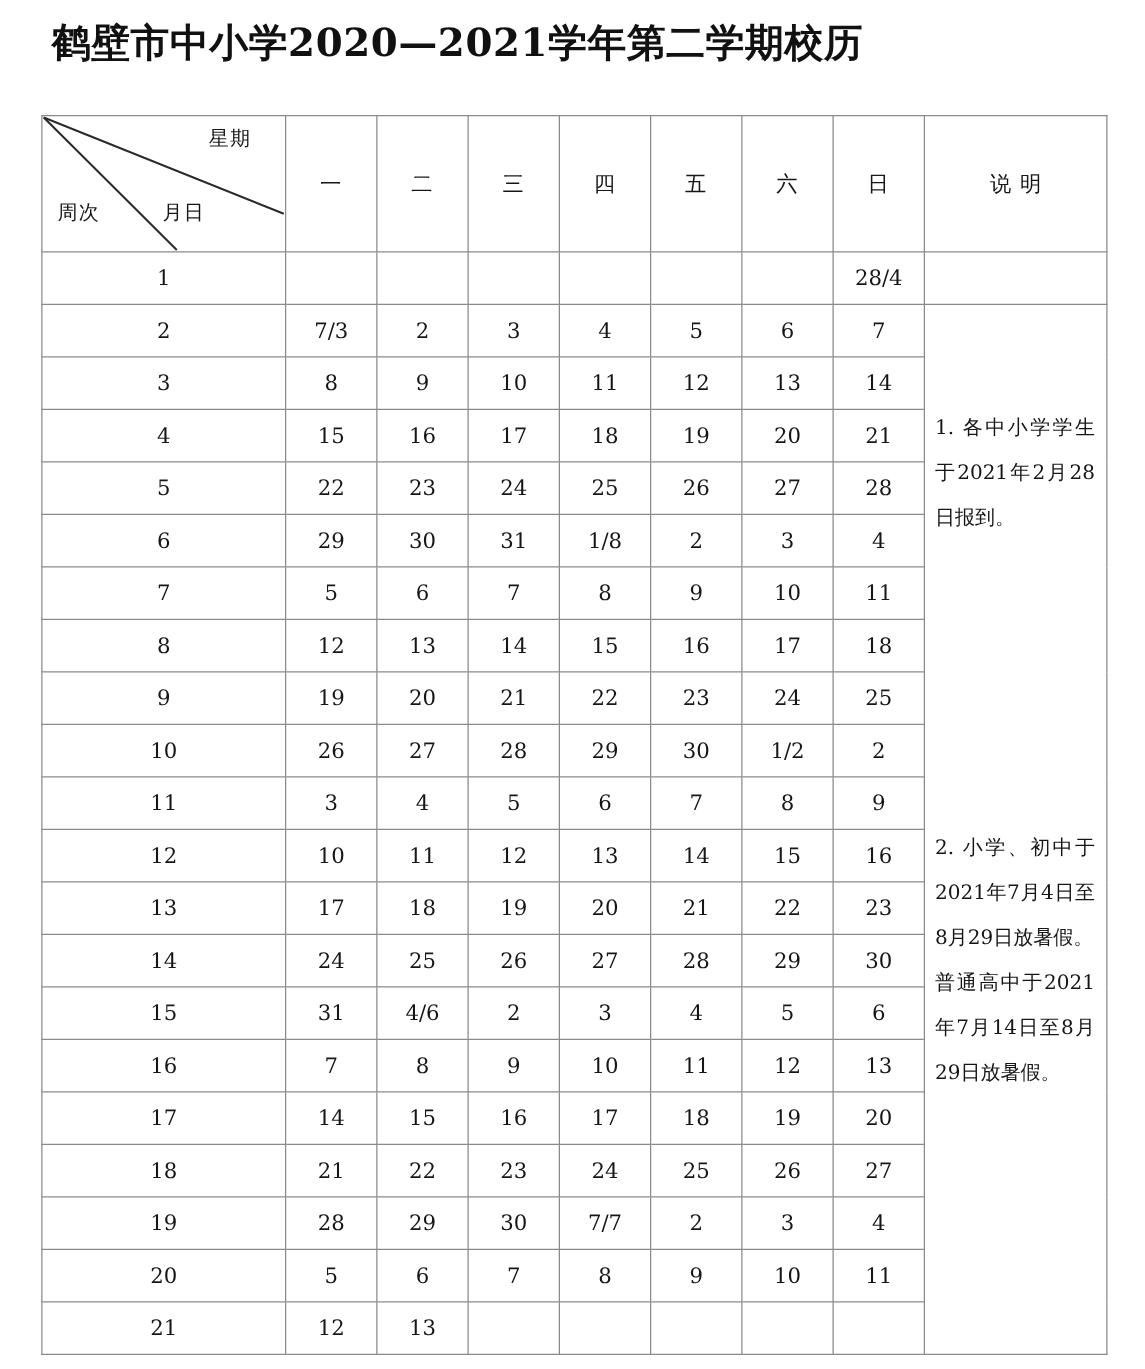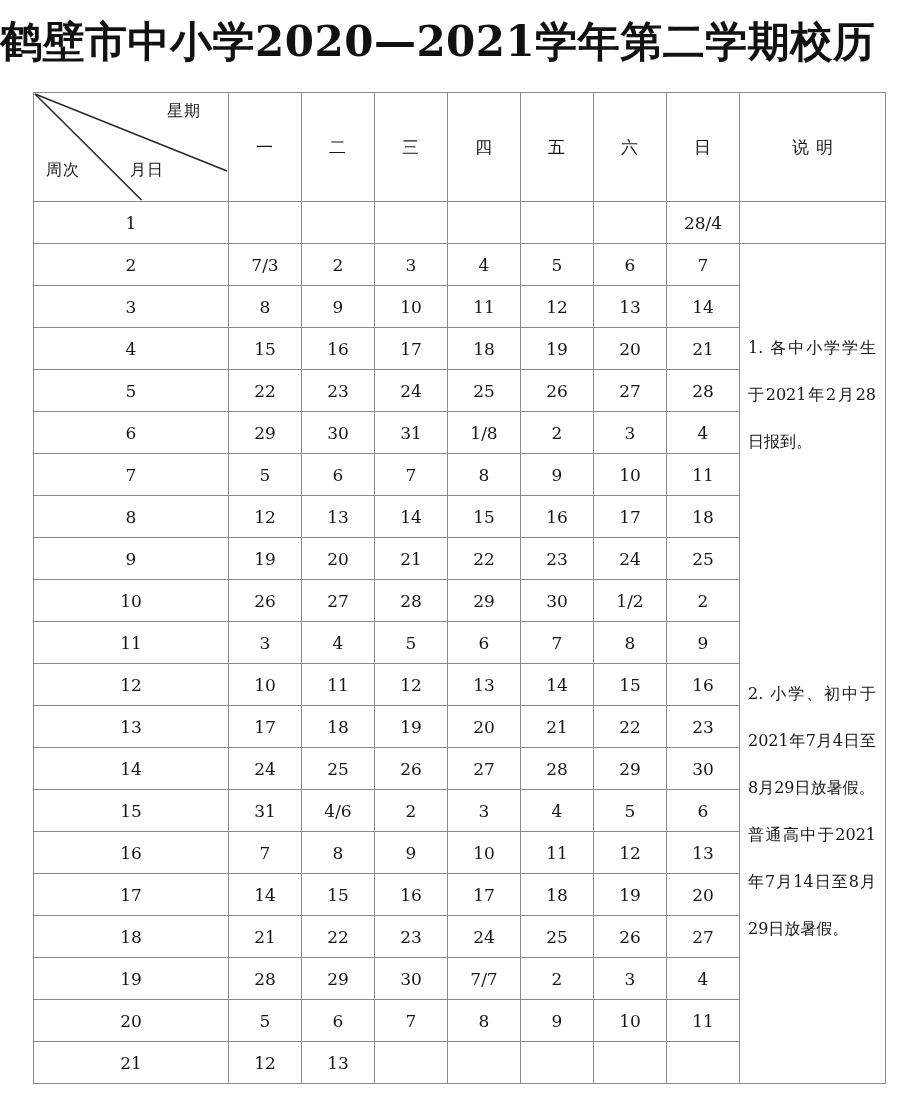--- a/index.html
+++ b/index.html
@@ -18,21 +18,21 @@
 
   
   #page-title {
     position: absolute;
     left: 0;
     top: 14px;
     width: 732px;
     text-align: center;
     font-family: "DejaVu Serif", "Liberation Serif", serif;
     font-weight: bold;
-    font-size: 42px;
+    font-size: 31px;
     letter-spacing: 0.5px;
     color: #111111;
     white-space: nowrap;
   }
 
   
   #calendar-wrap {
     position: absolute;
     left: 33px;
     top: 92px;
@@ -116,28 +116,28 @@
   .notes-inner {
     position: relative;
     width: 100%;
     height: 100%;
   }
   .note-block {
     position: absolute;
     left: 8px;
     width: 128px;
     font-size: 16px;
-    line-height: 47px;
+    line-height: 36px;
     color: #151515;
     text-align: justify;
     text-align-last: left;
     letter-spacing: 0px;
   }
   .note-block.note-1 { top: 80px; }
-  .note-block.note-2 { top: 426px; }
+  .note-block.note-2 { top: 416px; }
   .note-para { margin: 0; }
 </style>
 </head>
 <body>
 
 <div id="page-title">鹤壁市中小学2020—2021学年第二学期校历</div>
 
 <div id="calendar-wrap">
   <table class="calendar">
     <colgroup>

